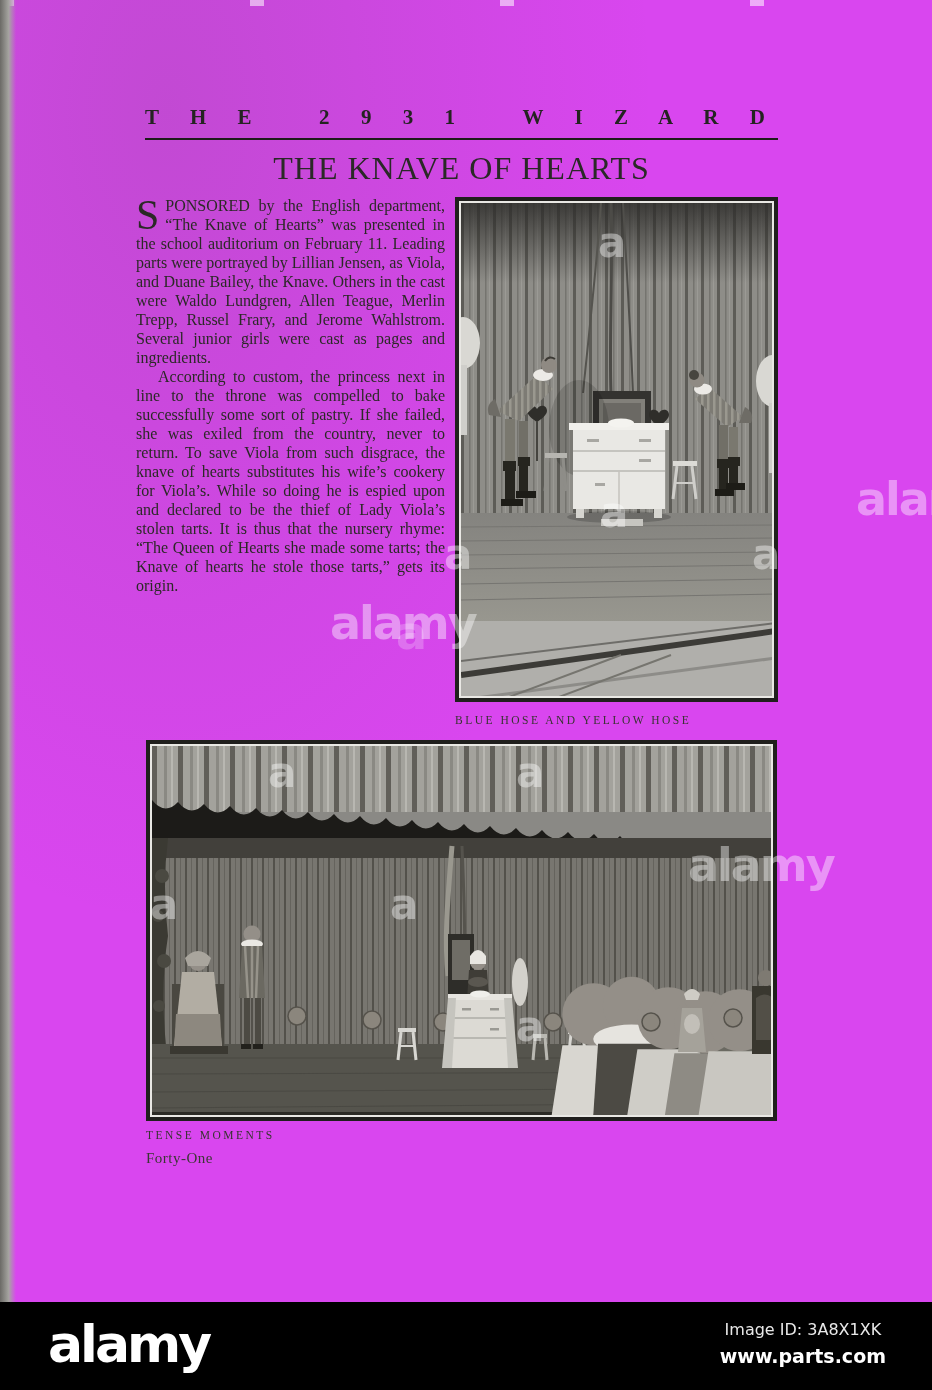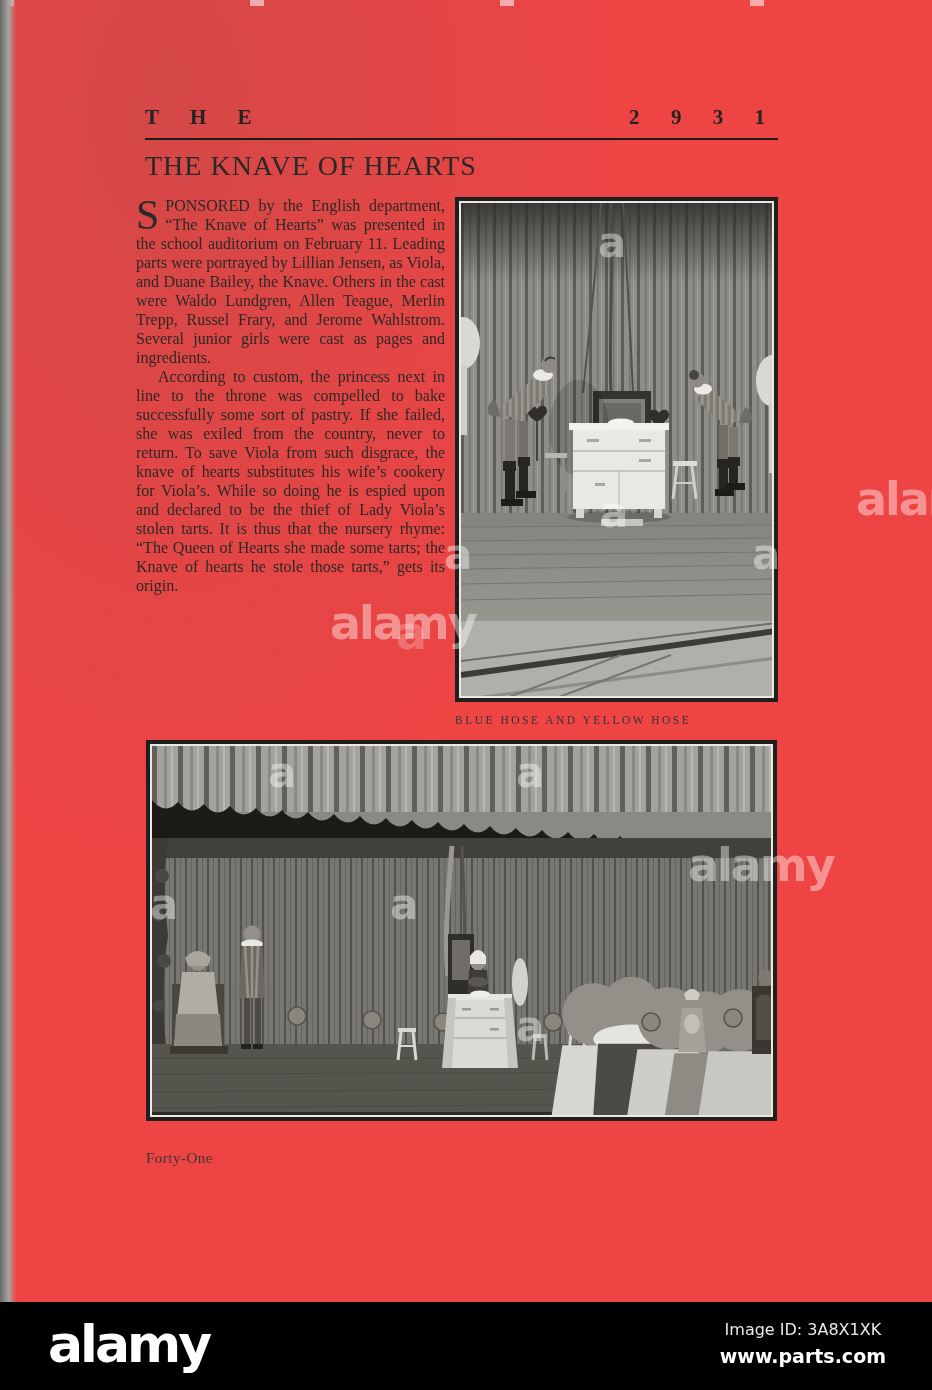--- a/index.html
+++ b/index.html
@@ -1,38 +1,38 @@
 <!DOCTYPE html>
 <html><head>
 <meta charset="utf-8">
 <style>
   html,body{margin:0;padding:0;}
   body{width:932px;height:1390px;position:relative;overflow:hidden;
        background:#55544f;font-family:"Liberation Serif","DejaVu Serif",serif;}
   #canvas{position:absolute;inset:0;width:932px;height:1390px;
           background:linear-gradient(135deg,#d6d5d2 0%,#dedddา 0%,#dedddb 40%,#e1e0dd 100%);
-          background-color:#ef4444;}
+          background-color:#d946ef;}
   
   #canvas::before{content:"";position:absolute;inset:0;
      background:radial-gradient(ellipse at 18% 8%, rgba(90,88,84,.18), transparent 45%);
      pointer-events:none;}
   .left-strip{position:absolute;left:0;top:0;width:16px;height:1302px;
      background:linear-gradient(to right,#6b6a66,#a6a5a1 55%,rgba(222,221,219,0));}
   .top-ticks{position:absolute;left:0;top:0;width:932px;height:6px;
      background:repeating-linear-gradient(to right, rgba(255,255,255,.55) 0 14px, rgba(255,255,255,0) 14px 250px);}
 
   
   .hdr{position:absolute;left:145px;top:105px;width:633px;
        border-bottom:2px solid #1d1c1a;padding-bottom:8px;
        display:flex;justify-content:space-between;align-items:baseline;
        font-weight:bold;font-size:21px;color:#242321;}
   .hdr span{letter-spacing:.62em;}
 
-  .page-title{position:absolute;left:145px;top:150px;width:633px;text-align:left;
-       font-size:28px;color:#2a2927;letter-spacing:1px;white-space:nowrap;}
+  .page-title{position:absolute;left:145px;top:150px;width:633px;text-align:center;
+       font-size:32px;color:#2a2927;letter-spacing:1px;white-space:nowrap;}
 
   
   .article{position:absolute;left:136px;top:196px;width:309px;color:#2b2926;
        font-size:16px;line-height:19px;text-align:justify;}
   .article p{margin:0;}
   .article p.second{text-indent:22px;}
   .dropcap{float:left;font-size:42px;line-height:34px;padding:2px 6px 0 0;color:#2b2926;}
 
   
   .photo-frame{position:absolute;border:2px solid #201f1d;background:#201f1d;box-sizing:border-box;}
@@ -67,20 +67,21 @@
 </head>
 <body>
 
 <div id="canvas">
 
   <div class="top-ticks"></div>
 
   <div class="hdr">
     <span>T H E</span>
     <span>2 9 3 1</span>
+    <span>W I Z A R D</span>
   </div>
 
   <div class="page-title">THE KNAVE OF HEARTS</div>
 
   <div class="article">
     <p><span class="dropcap">S</span><span>PONSORED by the English department, “The Knave of Hearts” was presented in the school auditorium on February 11. Leading parts were portrayed by Lillian Jensen, as Viola, and Duane Bailey, the Knave.  Others in the cast were Waldo Lundgren, Allen Teague, Merlin Trepp, Russel Frary, and Jerome Wahlstrom. Several junior girls were cast as pages and ingredients.</span></p>
     <p class="second">According to custom, the princess next in line to the throne was compelled to bake successfully some sort of pastry.  If she failed, she was exiled from the country, never to return.  To save Viola from such disgrace, the knave of hearts substitutes his wife’s cookery for Viola’s.  While so doing he is espied upon and declared to be the thief of Lady Viola’s stolen tarts.  It is thus that the nursery rhyme: “The Queen of Hearts she made some tarts; the Knave of hearts he stole those tarts,” gets its origin.</p>
   </div>
 
   <div id="photo1" class="photo-frame">
@@ -366,20 +367,21 @@
 
         <g>
           <rect x="600" y="240" width="23" height="68" fill="#39372f"></rect>
           <circle cx="614" cy="232" r="8" fill="#7e7a72"></circle>
           <path d="M604,252 q10,-8 19,2 l0,40 l-19,0 Z" fill="#524f47"></path>
         </g>
       </svg>
     </div>
   </div>
 
+  <div id="cap2" class="caption">TENSE MOMENTS</div>
   <div class="folio">Forty-One</div>
 
   <div class="left-strip"></div>
 
   <span class="wm glyph" style="left:598px;top:218px;">a</span>
   <span class="wm glyph" style="left:444px;top:530px;">a</span>
   <span class="wm glyph" style="left:600px;top:488px;">a</span>
   <span class="wm glyph" style="left:752px;top:530px;">a</span>
   <span class="wm glyph" style="left:268px;top:748px;">a</span>
   <span class="wm glyph" style="left:516px;top:748px;">a</span>

